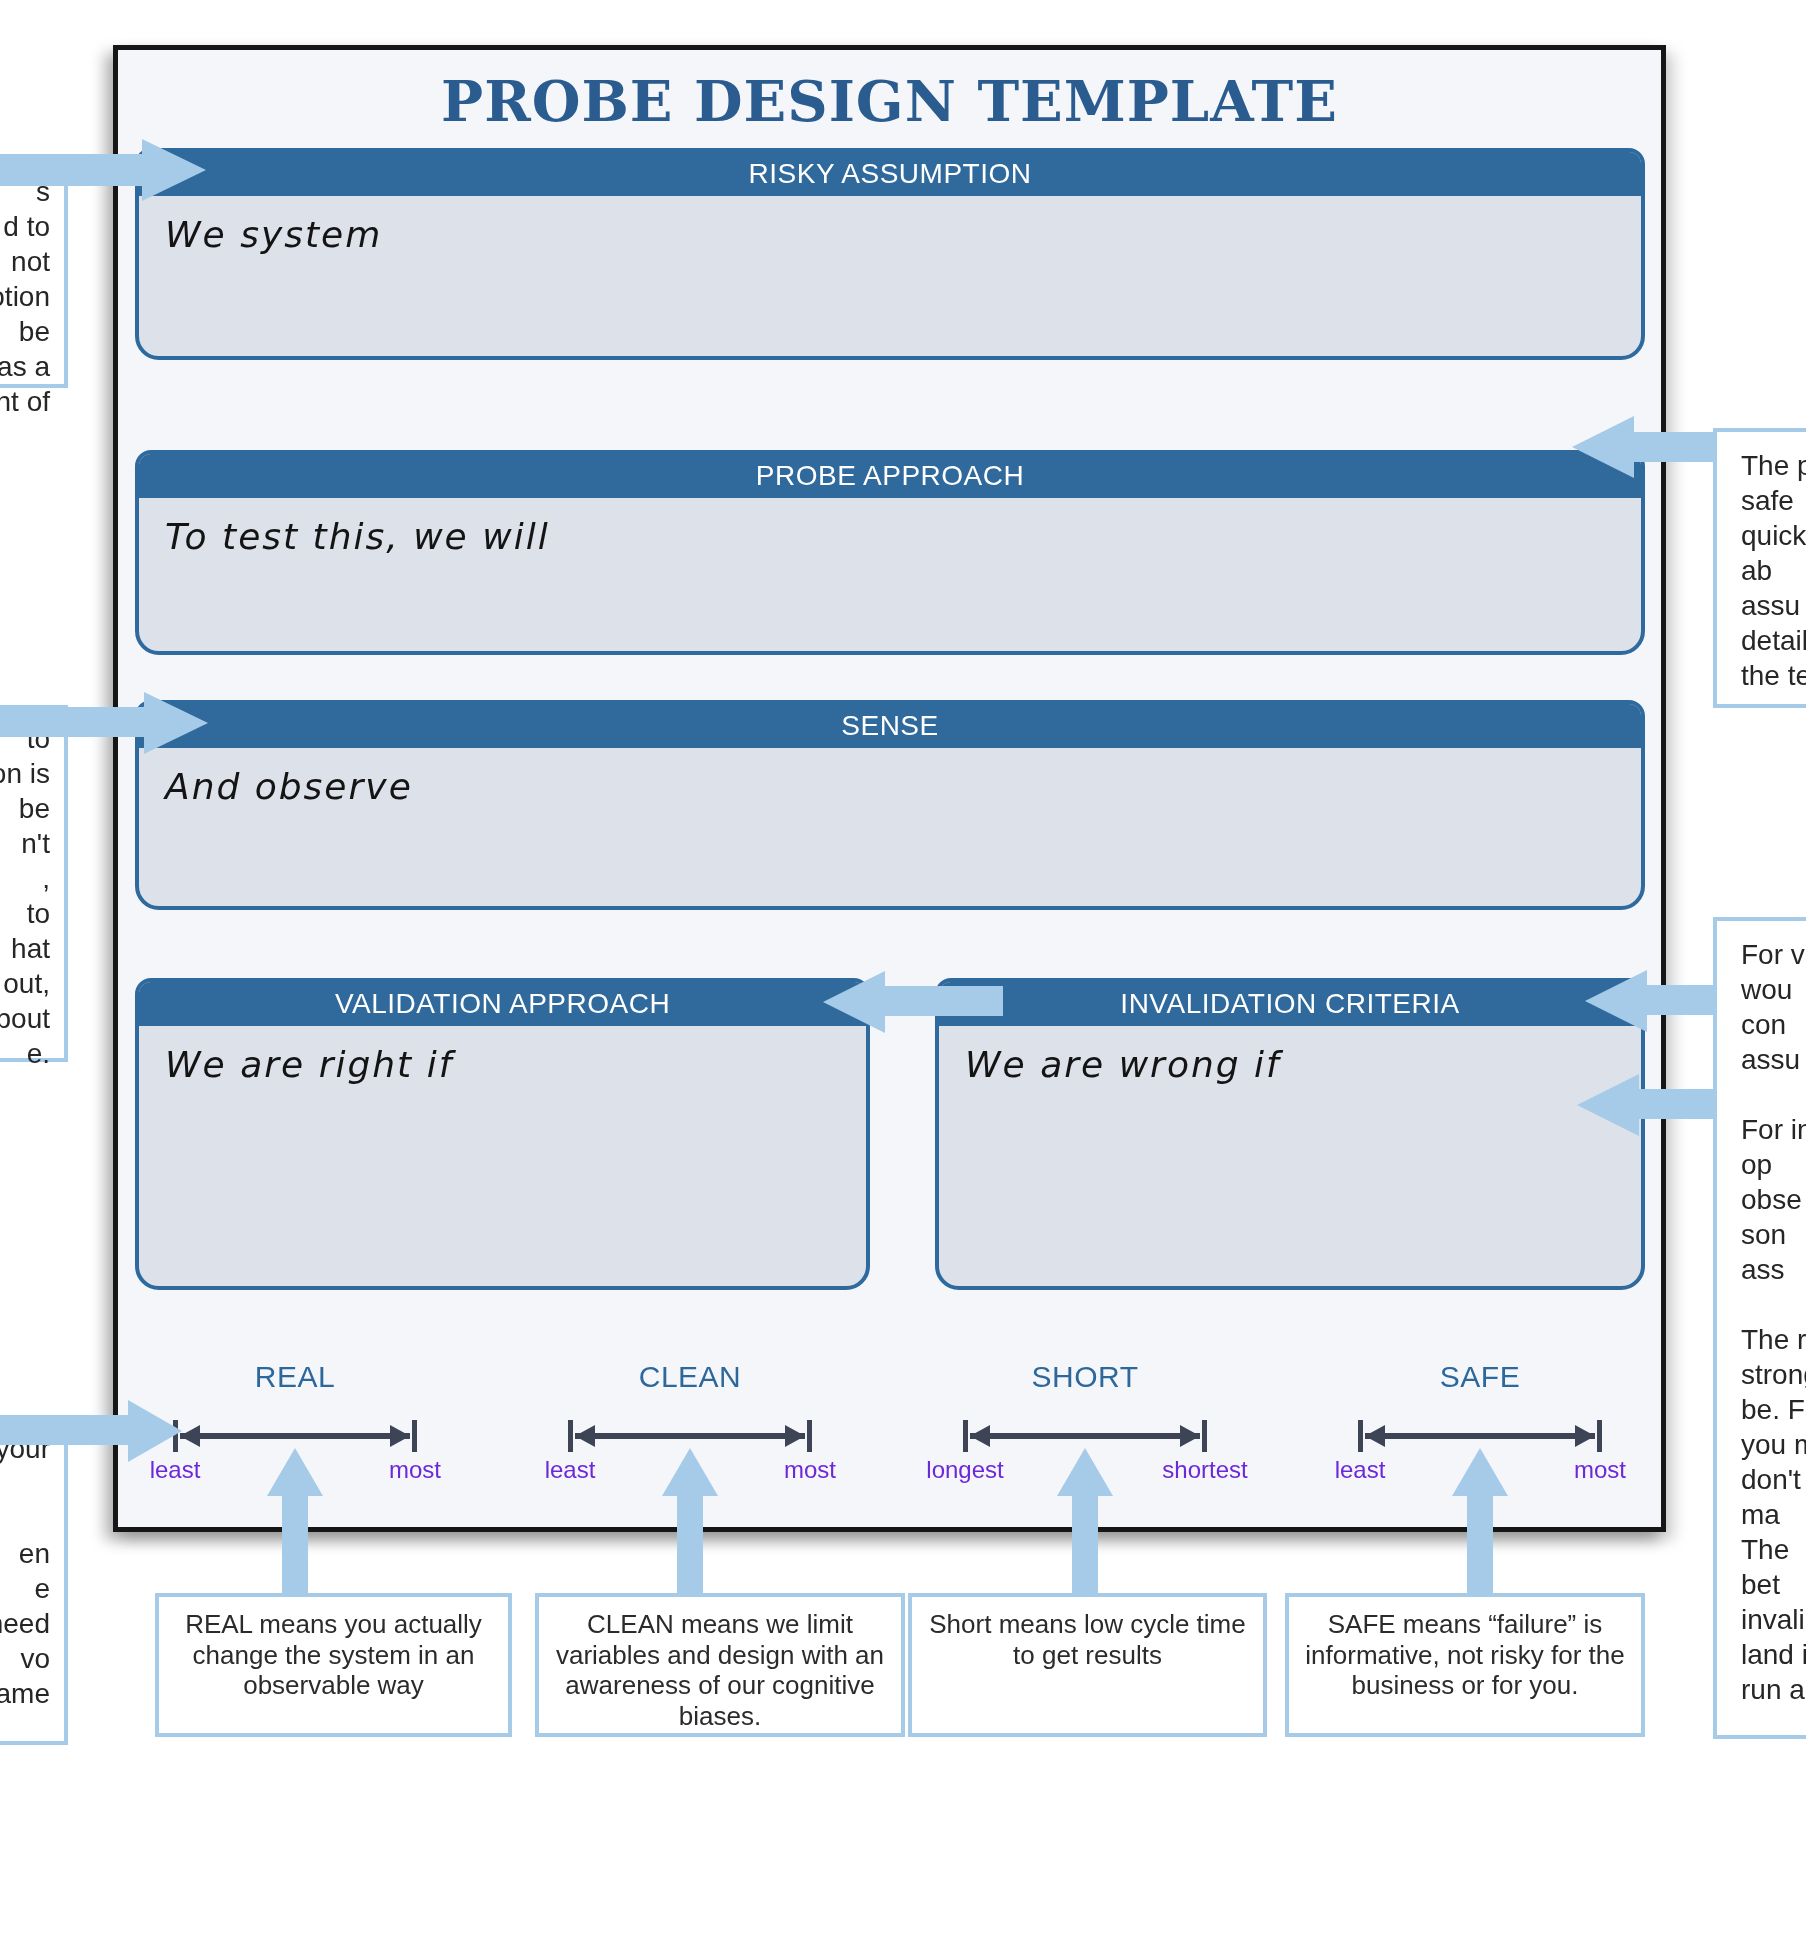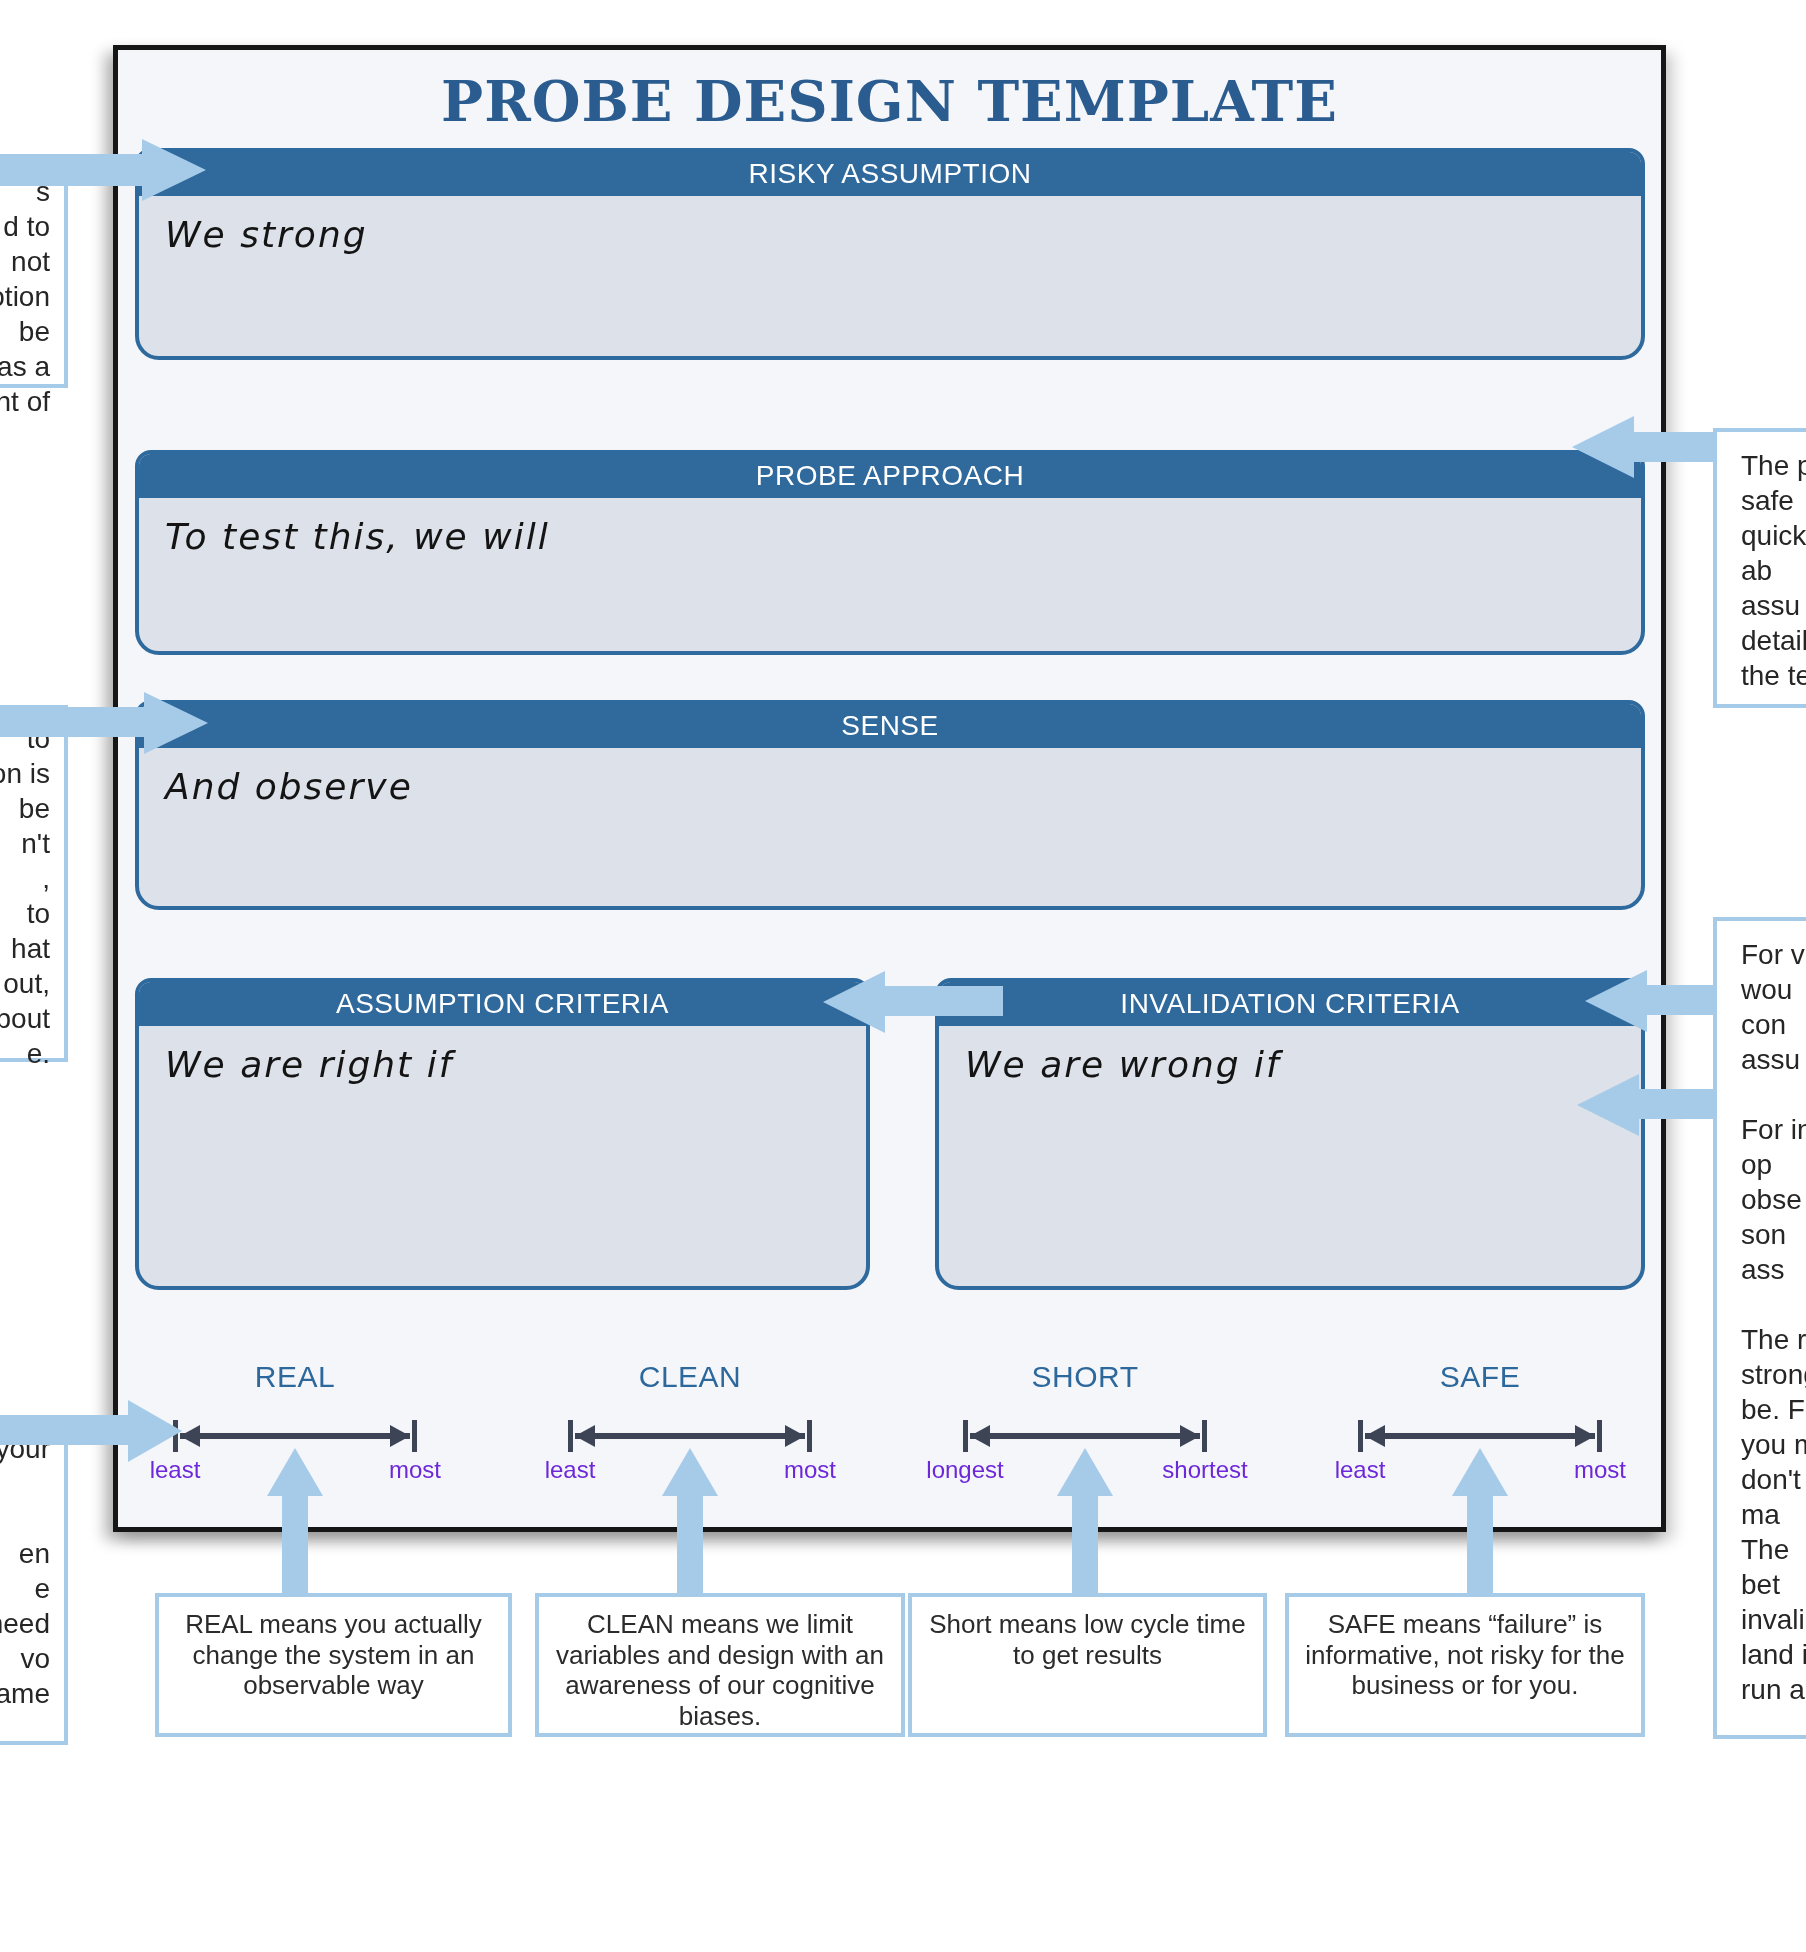--- a/index.html
+++ b/index.html
@@ -88,37 +88,37 @@
 <body>
 
 <div id="canvas">
 
   <div class="frame"></div>
   <div class="main-title">PROBE DESIGN TEMPLATE</div>
 
   <div class="sec" id="sec-risky">
     <div class="sec-h">RISKY ASSUMPTION</div>
     <div class="sec-b">
-      <span class="hand">We strong</span>
+      <span class="hand">We system</span>
     </div>
   </div>
   <div class="sec" id="sec-approach">
     <div class="sec-h">PROBE APPROACH</div>
     <div class="sec-b">
       <span class="hand">To test this, we will</span>
     </div>
   </div>
   <div class="sec" id="sec-sense">
     <div class="sec-h">SENSE</div>
     <div class="sec-b">
       <span class="hand">And observe</span>
     </div>
   </div>
   <div class="sec" id="sec-validation">
-    <div class="sec-h">ASSUMPTION CRITERIA</div>
+    <div class="sec-h">VALIDATION APPROACH</div>
     <div class="sec-b">
       <span class="hand">We are right if</span>
     </div>
   </div>
   <div class="sec" id="sec-invalidation">
     <div class="sec-h">INVALIDATION CRITERIA</div>
     <div class="sec-b">
       <span class="hand">We are wrong if</span>
     </div>
   </div>

